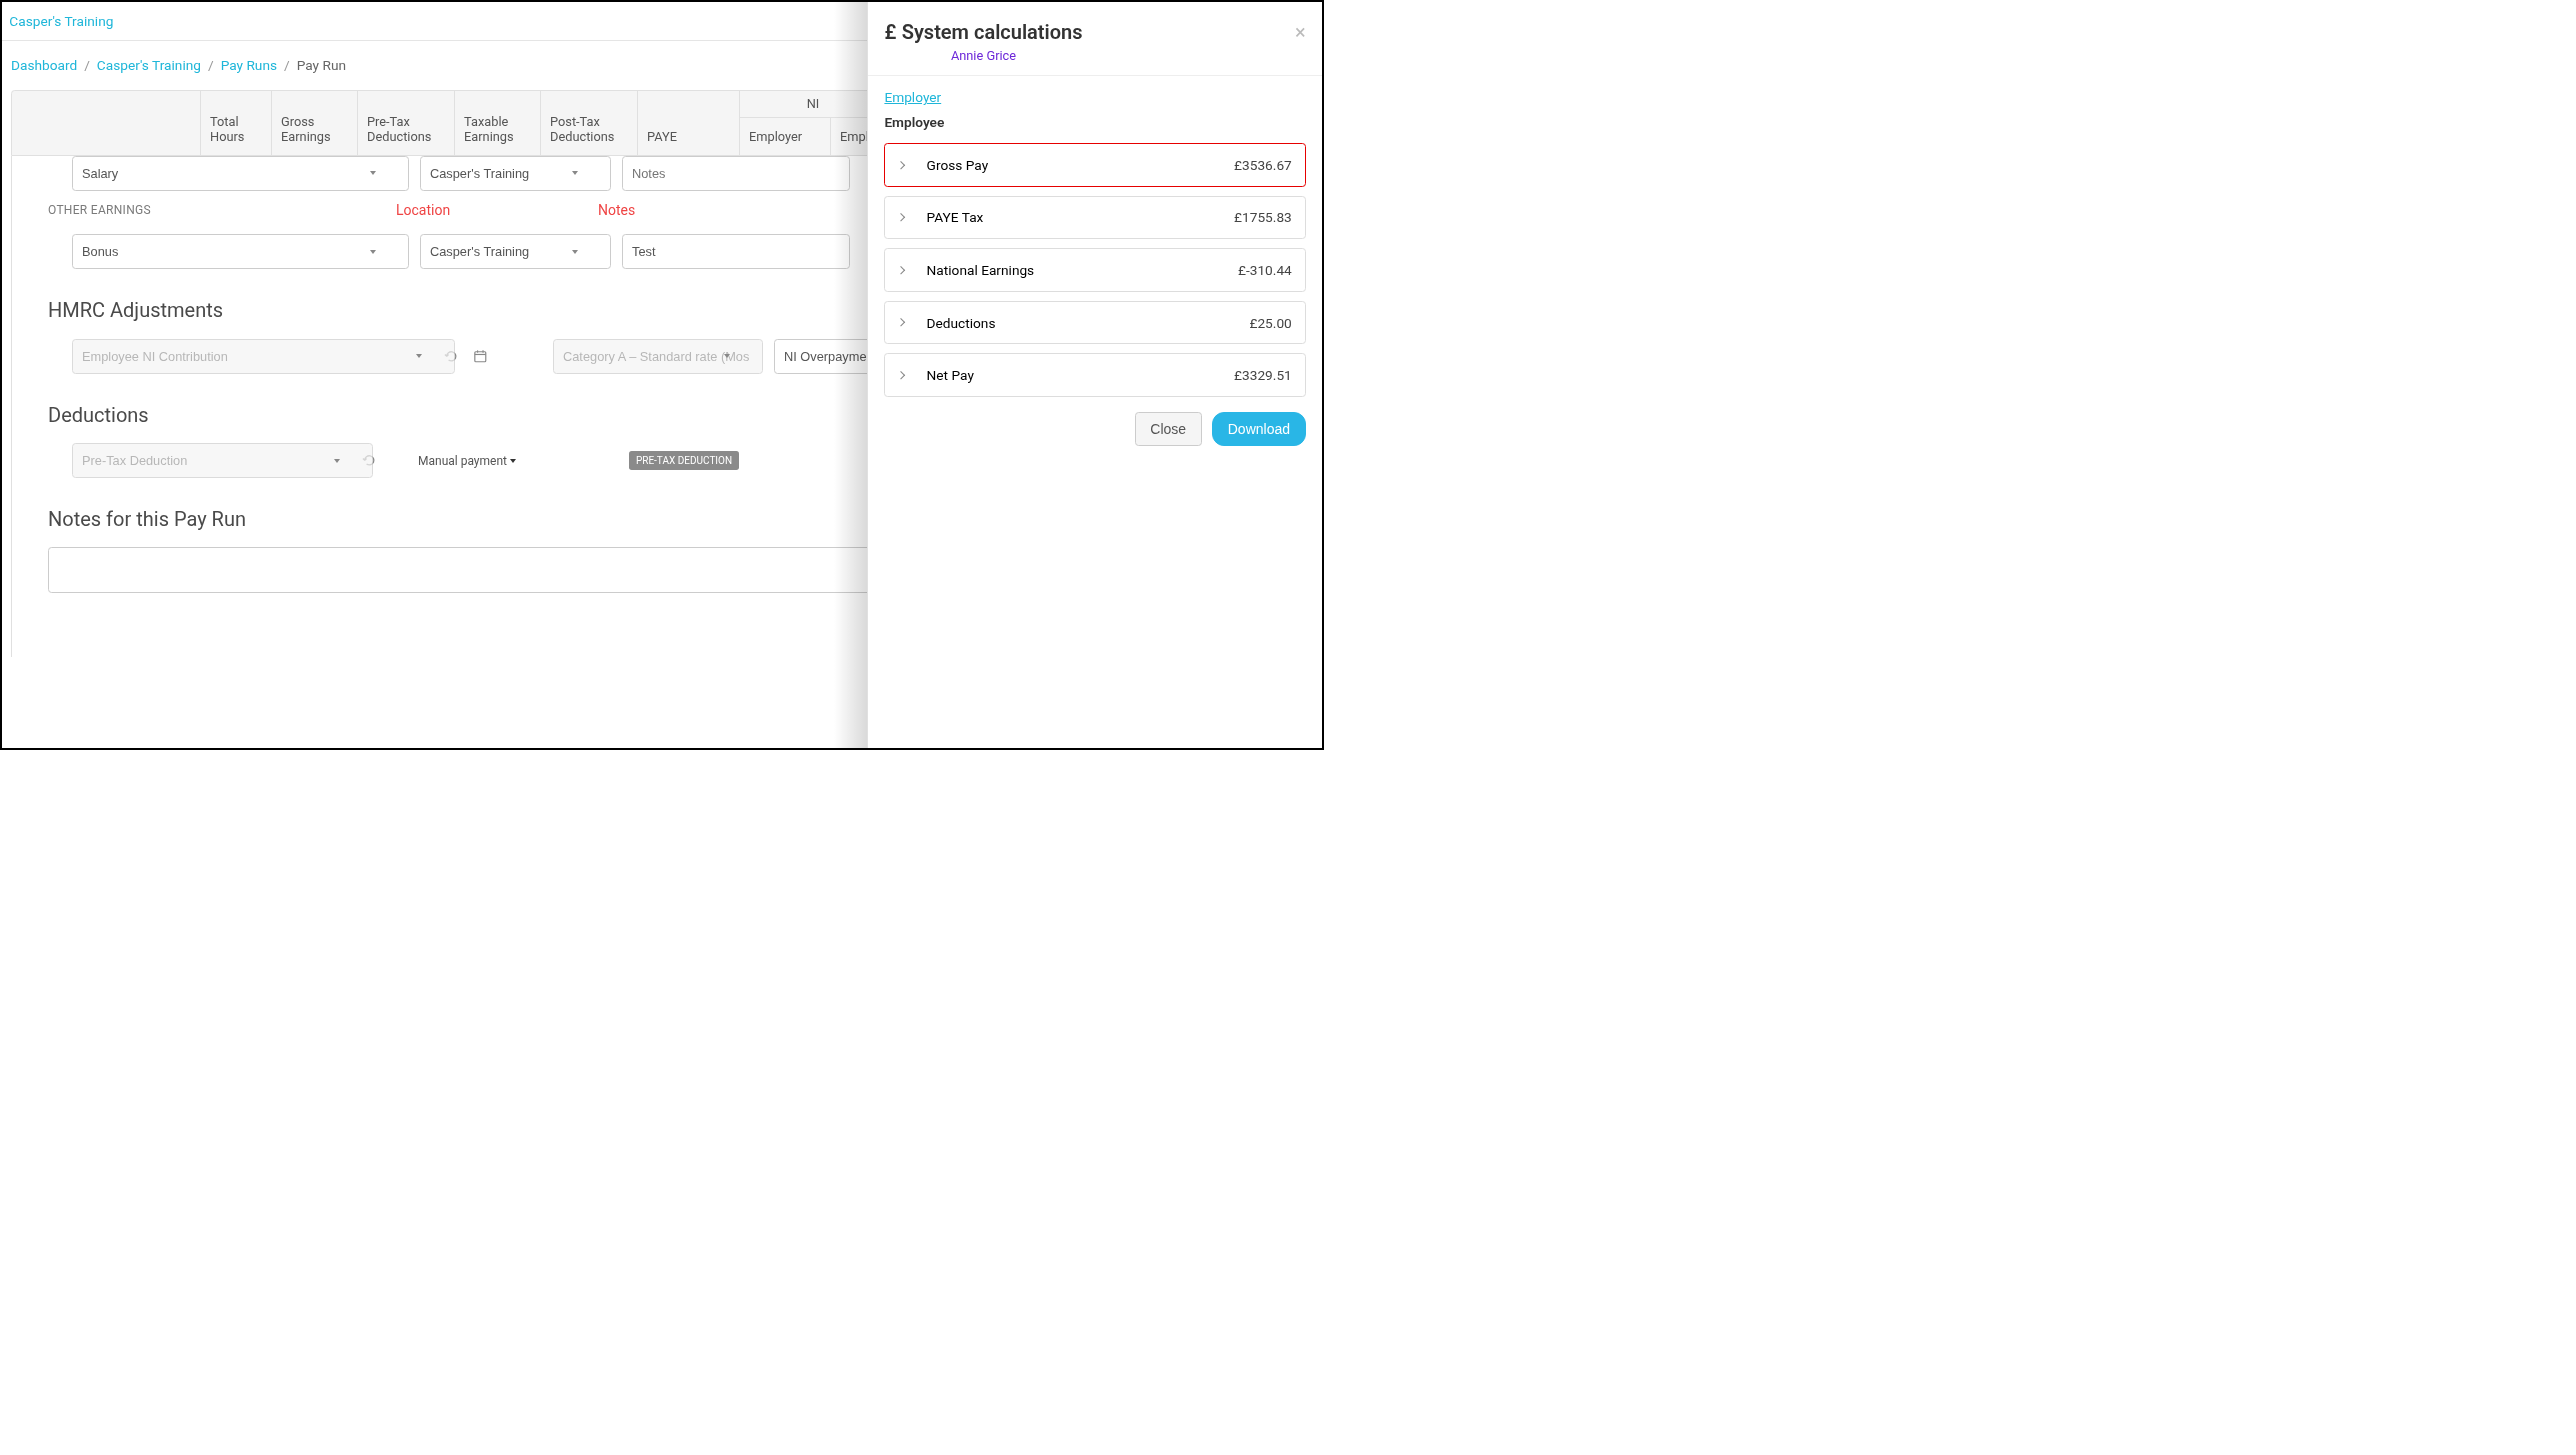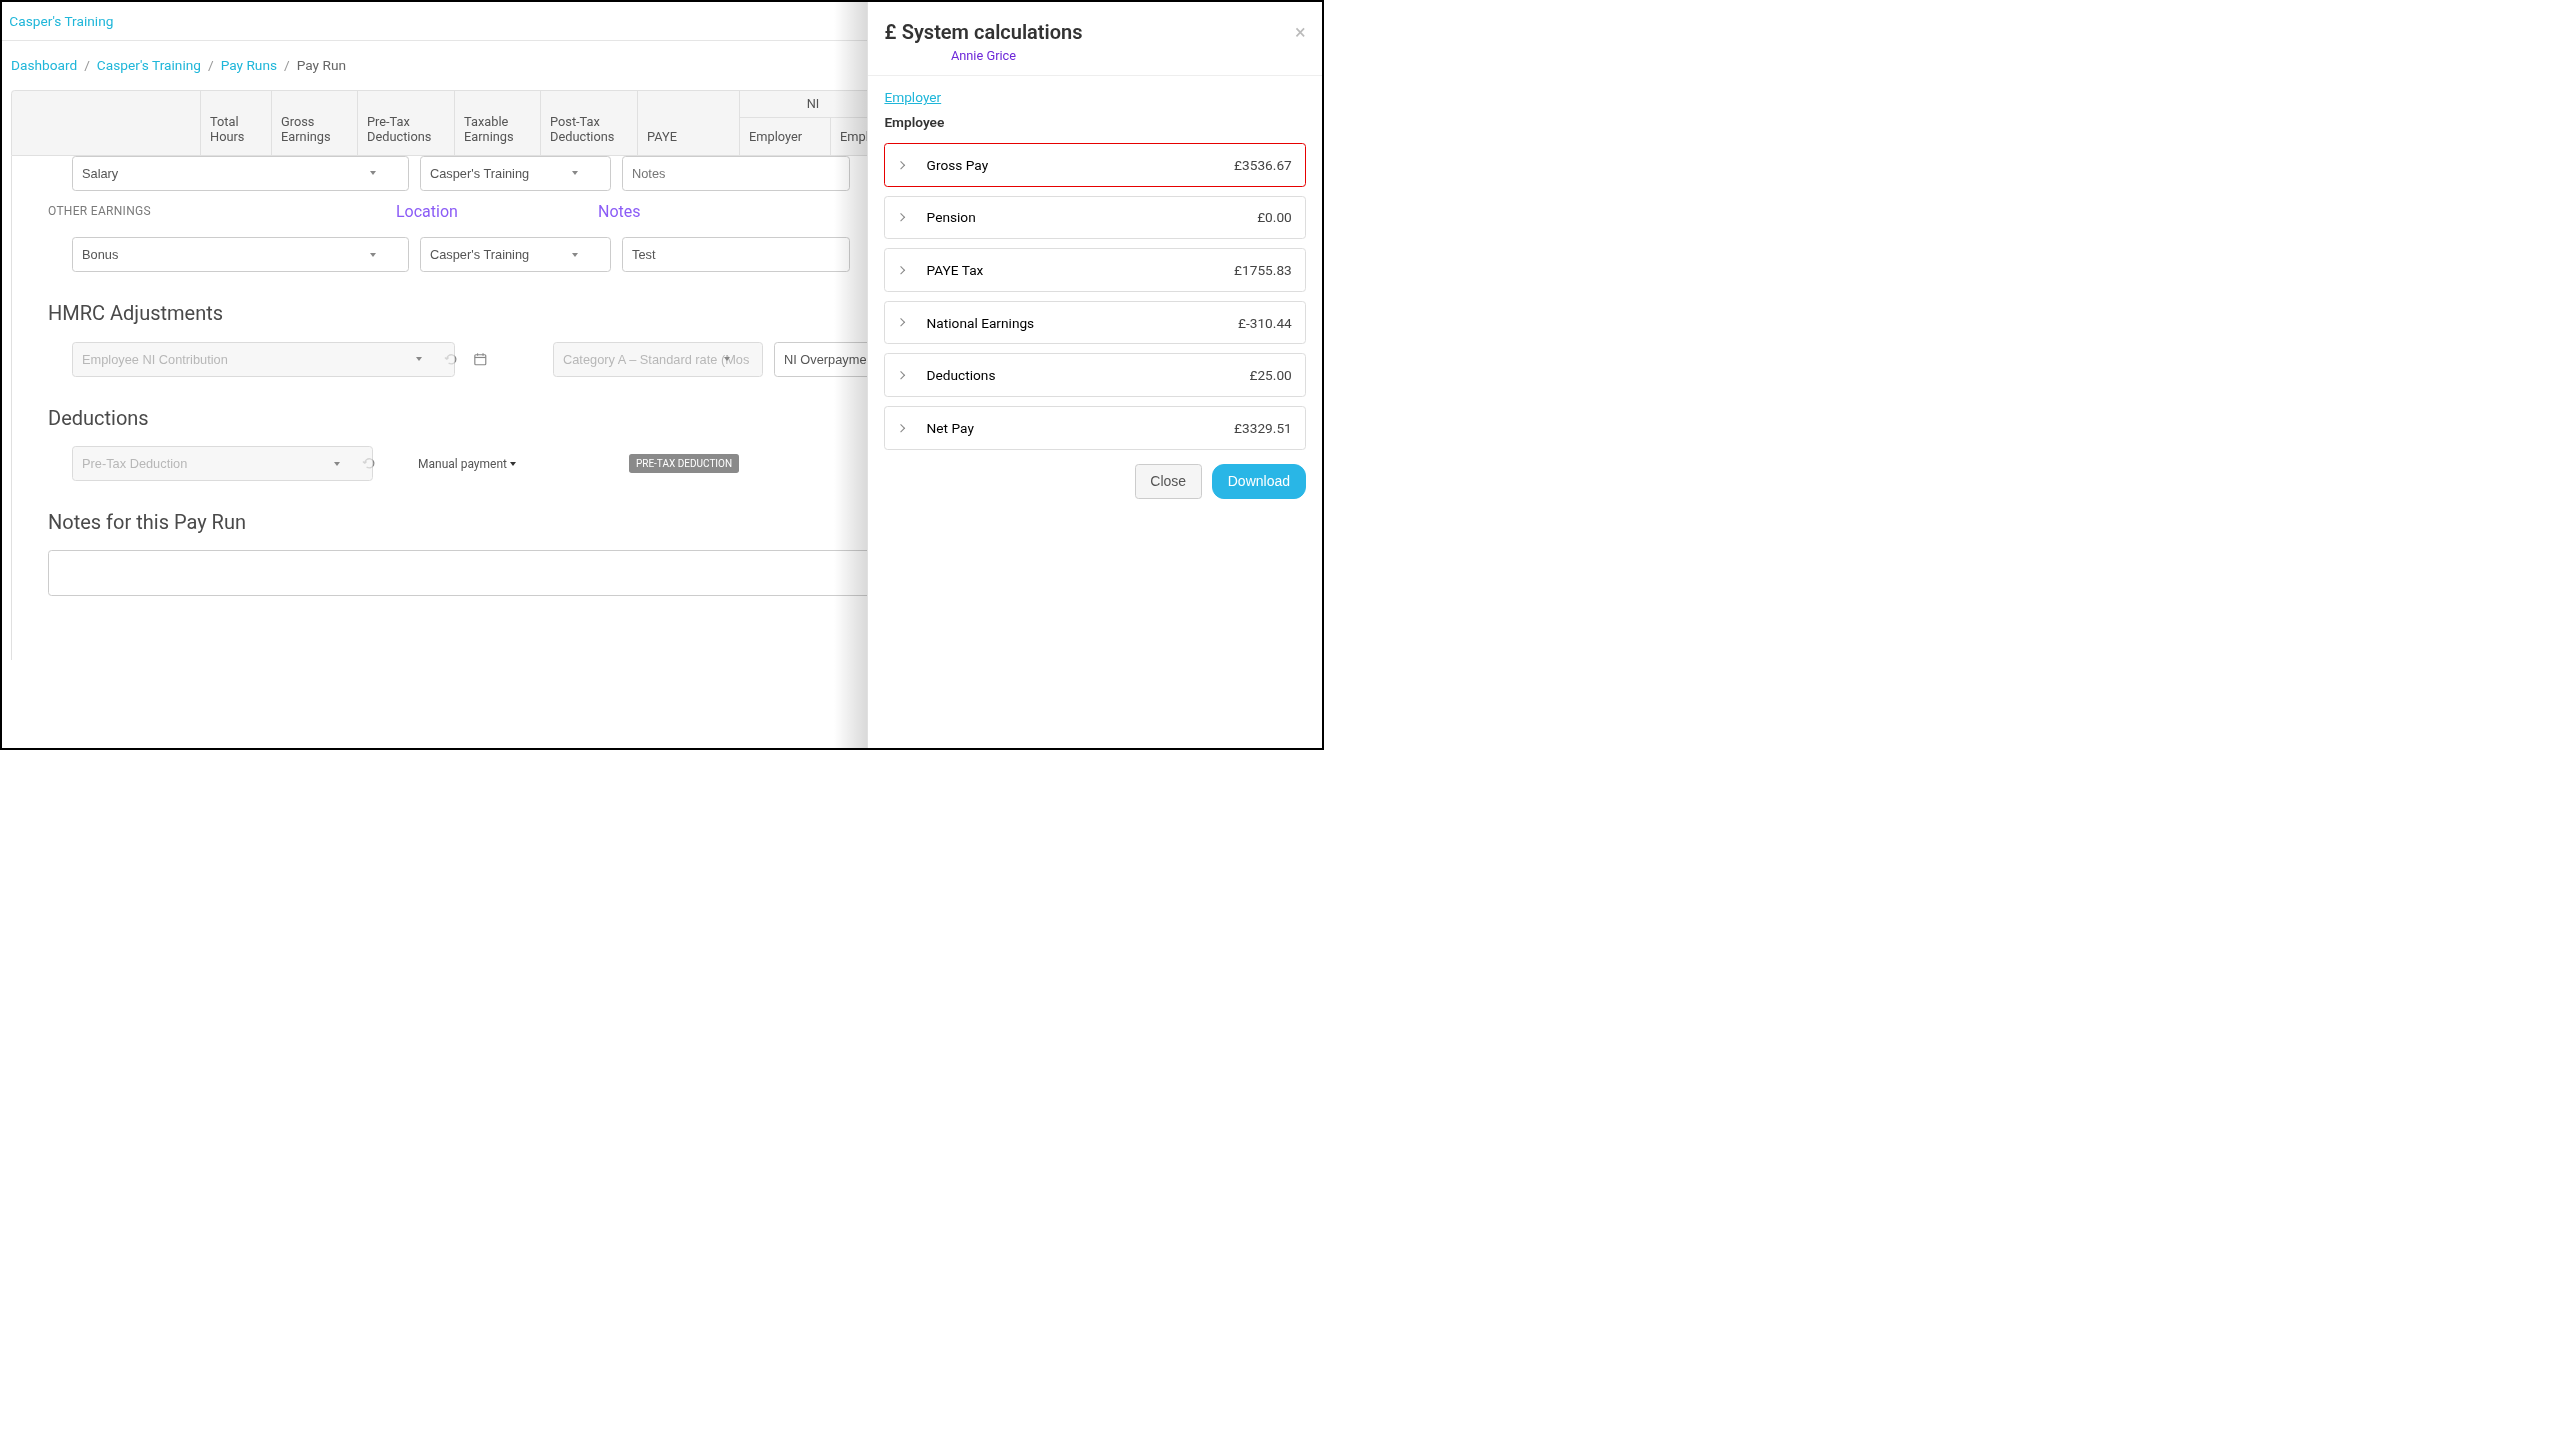--- a/index.html
+++ b/index.html
@@ -20,21 +20,21 @@
 .th-cell:last-child { border-right: none; }
 .th-group-label { text-align: center; font-size: 12.8px; color: #555; padding: 5.5px 0; border-bottom: 0.9px solid #e0e0e0; }
 .th-subrow { display: flex; }
 
 .form-area { padding: 0 36px 18px 36px; background: #fff; border-left: 0.9px solid #e0e0e0; border-right: 0.9px solid #e0e0e0; }
 .row { display: flex; gap: 11px; margin-bottom: 11px; align-items: center; }
 .select, .input { border: 0.9px solid #ccc; border-radius: 3.6px; padding: 7.3px 9px; font-size: 12.8px; color: #555; background: #fff; height: 35px; width: 100%; appearance: none; position: relative; margin-left: 24px; }
 .select-wrap { position: relative; }
 .select-wrap::after { content: ""; position: absolute; right: 9px; top: 50%; transform: translateY(-50%); width: 0; height: 0; border-left: 3.6px solid transparent; border-right: 3.6px solid transparent; border-top: 4.6px solid #888; pointer-events: none; }
 .label-above { font-size: 12px; color: #7a7a7a; text-transform: uppercase; letter-spacing: 0.3px; margin-bottom: 5.5px; }
-.label-normal { font-size: 16px; color: #8b5cf6; margin-bottom: 5.5px; }
+.label-normal { font-size: 14px; color: #ef4444; margin-bottom: 5.5px; }
 
 h2.section { font-size: 20px; font-weight: 400; color: #4a4a4a; margin: 29px 0 16.4px 0; }
 
 .disabled { background: #f5f5f5; color: #999; }
 
 .icon-btn { width: 18px; height: 18px; display: inline-flex; align-items: center; justify-content: center; color: #888; cursor: pointer; }
 
 .badge { background: #8a8a8a; color: #fff; font-size: 10px; padding: 3.6px 7.3px; border-radius: 2.7px; display: inline-block; }
 
 .manual-payment { font-size: 12px; color: #555; cursor: pointer; }
@@ -242,27 +242,20 @@
       <div class="calc-item highlight">
         <div class="calc-left">
           <span class="chevron"></span>
           <span>Gross Pay</span>
         </div>
         <span class="calc-val">£3536.67</span>
       </div>
       <div class="calc-item">
         <div class="calc-left">
           <span class="chevron"></span>
-          <span>Pension</span>
-        </div>
-        <span class="calc-val">£0.00</span>
-      </div>
-      <div class="calc-item">
-        <div class="calc-left">
-          <span class="chevron"></span>
           <span>PAYE Tax</span>
         </div>
         <span class="calc-val">£1755.83</span>
       </div>
       <div class="calc-item">
         <div class="calc-left">
           <span class="chevron"></span>
           <span>National Earnings</span>
         </div>
         <span class="calc-val">£-310.44</span>

